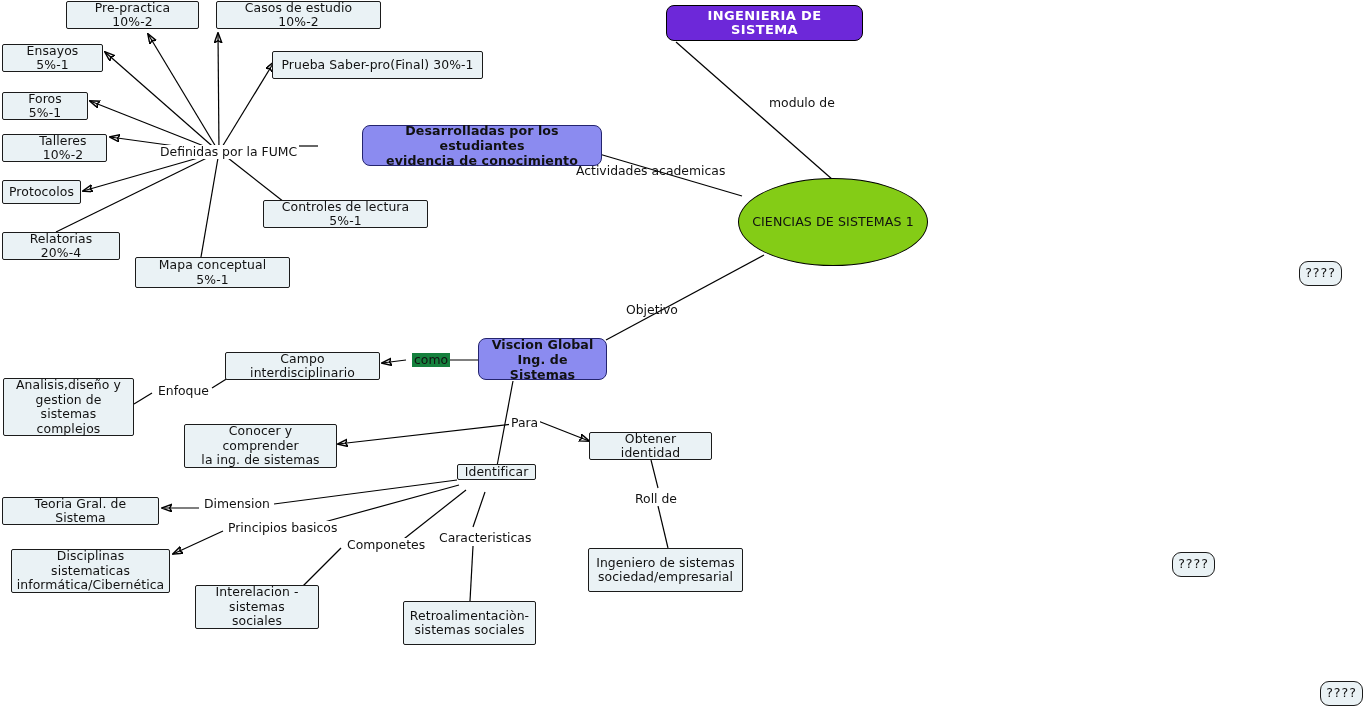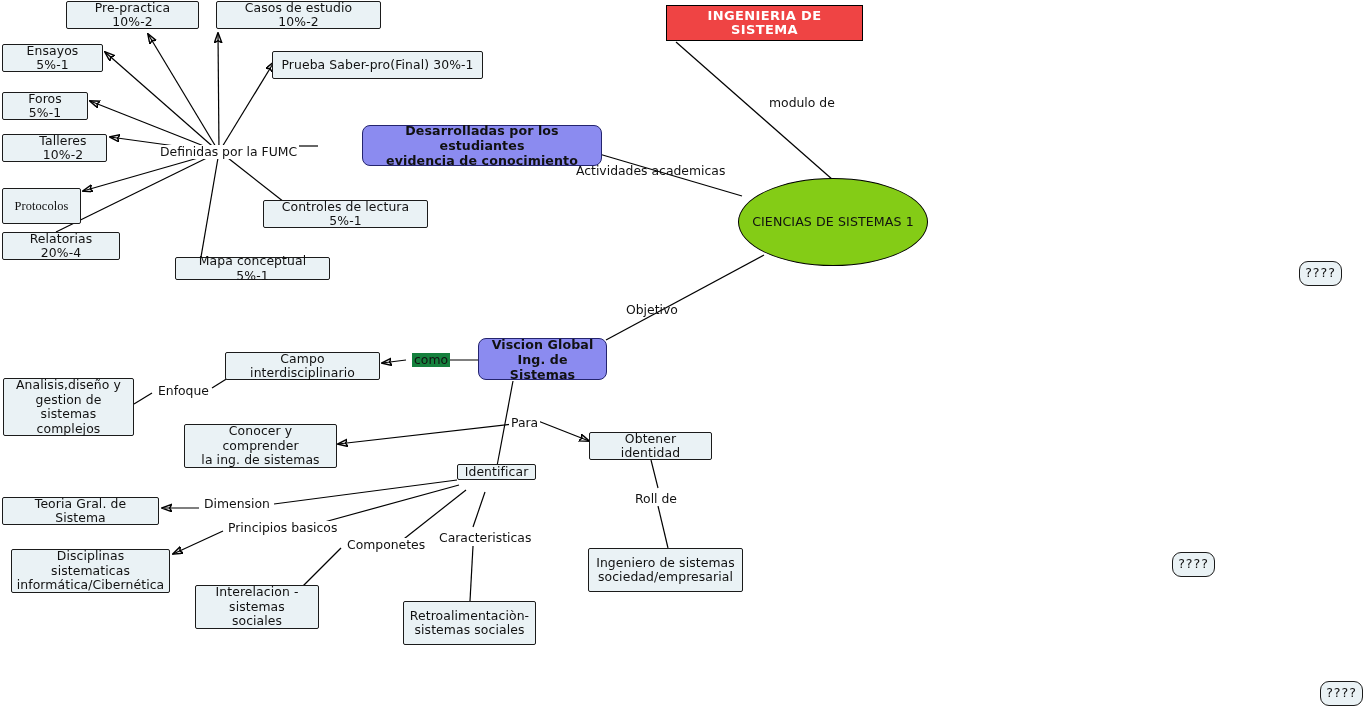--- a/index.html
+++ b/index.html
@@ -56,23 +56,23 @@
   }
   .node.concept-hi {
     background: #8b8bf0;
     border-color: #24246e;
     font-weight: bold;
     font-size: 12.6px;
     line-height: 15px;
     border-radius: 8px;
   }
   .node.root-box {
-    background: #ef4444;
+    background: #6d28d9;
     border: 1.6px solid #000000;
-    border-radius: 0;
+    border-radius: 8px;
     color: #ffffff;
     font-weight: bold;
     font-size: 13px;
     letter-spacing: 0.4px;
   }
   .node.ellipse {
     background: #84cc16;
     border: 1.4px solid #000000;
     border-radius: 50%;
     font-size: 12.6px;
@@ -162,25 +162,25 @@
   <div class="node" style="left:216px; top:1px; width:165px; height:28px;">Casos de estudio 10%-2</div>
 
   <div class="node" style="left:272px; top:51px; width:211px; height:28px;">Prueba Saber-pro(Final) 30%-1</div>
 
   <div class="node" style="left:2px; top:44px; width:101px; height:28px;">Ensayos 5%-1</div>
 
   <div class="node" style="left:2px; top:92px; width:86px; height:28px;">Foros 5%-1</div>
 
   <div class="node" style="left:2px; top:134px; width:105px; height:28px;padding-left:24px;">Talleres 10%-2</div>
 
-  <div class="node" style="left:2px; top:188px; width:79px; height:36px;font-family:Liberation Serif, serif;">Protocolos</div>
+  <div class="node" style="left:2px; top:180px; width:79px; height:24px;">Protocolos</div>
 
   <div class="node" style="left:2px; top:232px; width:118px; height:28px;">Relatorias 20%-4</div>
 
-  <div class="node" style="left:135px; top:257px; width:155px; height:23px;margin-left:40px;">Mapa conceptual 5%-1</div>
+  <div class="node" style="left:135px; top:257px; width:155px; height:31px;">Mapa conceptual 5%-1</div>
 
   <div class="node" style="left:263px; top:200px; width:165px; height:28px;">Controles de lectura 5%-1</div>
 
   <div class="node concept-hi" style="left:478px; top:338px; width:129px; height:42px;">Viscion Global
 Ing. de Sistemas</div>
 
   <div class="node" style="left:225px; top:352px; width:155px; height:28px;">Campo interdisciplinario</div>
 
   <div class="node" style="left:3px; top:378px; width:131px; height:58px;">Analisis,diseño y
 gestion de sistemas

